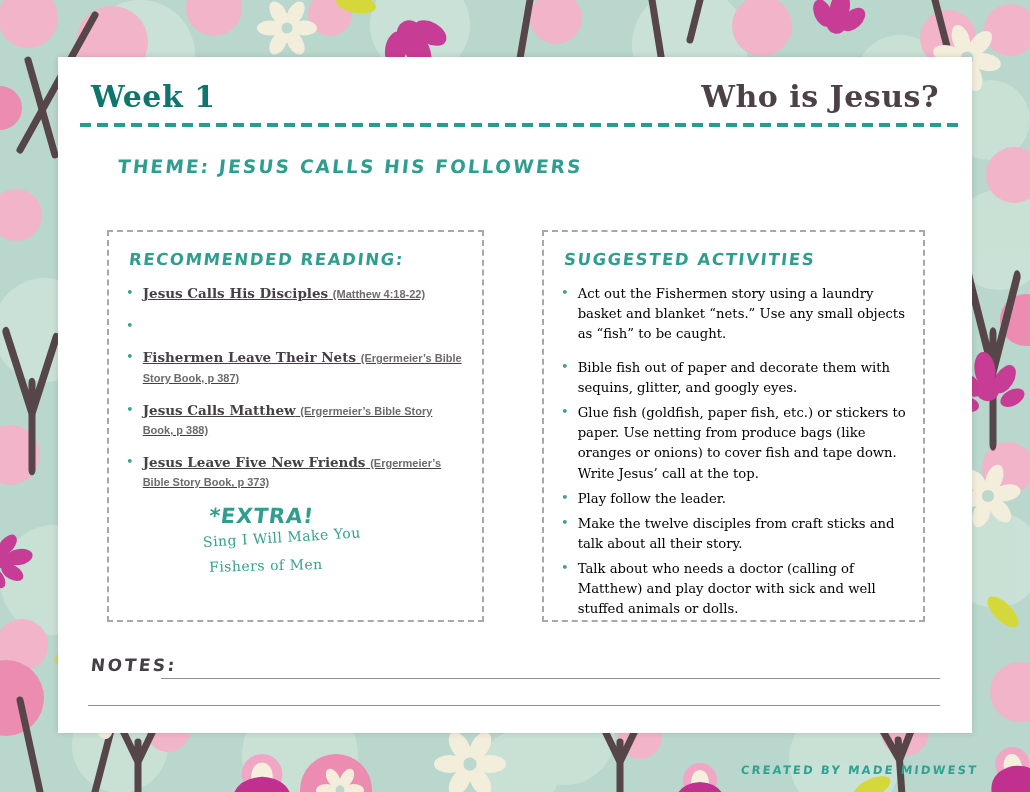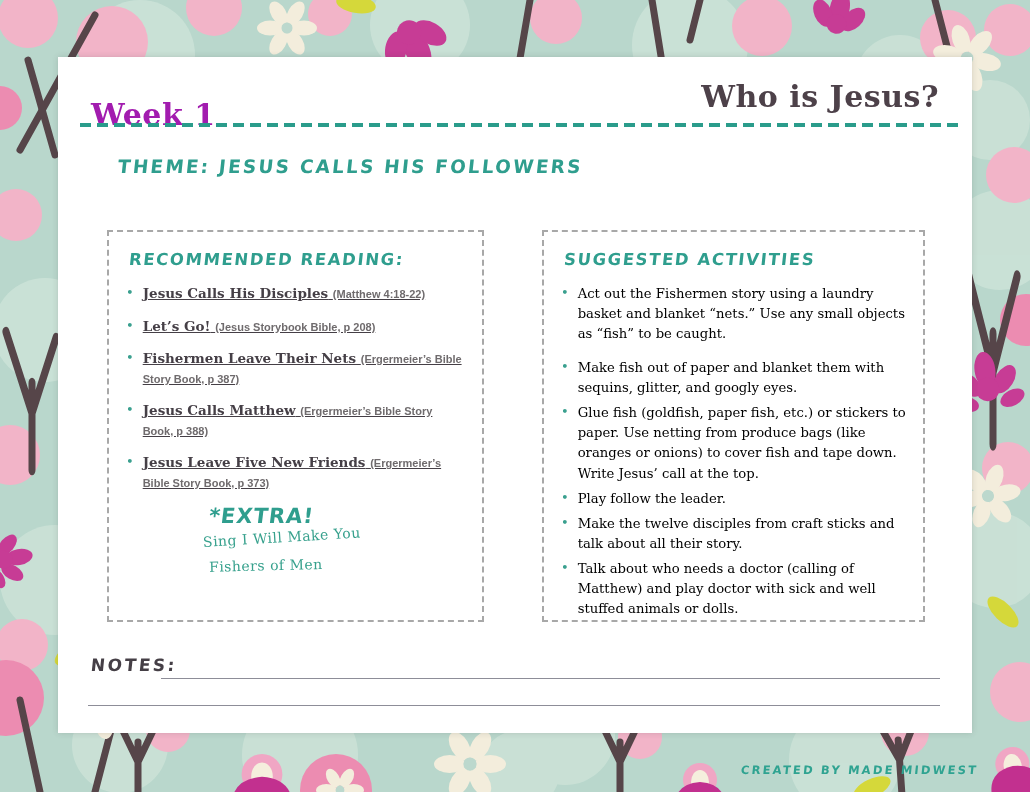--- a/index.html
+++ b/index.html
@@ -8,21 +8,21 @@
     background:#b9d7cc;
     font-family:"DejaVu Serif", serif;
   }
   #bg{position:absolute;left:0;top:0;width:1030px;height:792px;}
   .card{
     position:absolute;left:58px;top:57px;width:914px;height:676px;
     background:#ffffff;box-shadow:0 0 6px rgba(60,60,60,.18);
   }
   .week{
     position:absolute;left:33px;top:22px;
-    font:700 30px "DejaVu Serif", serif;color:#a21caf;letter-spacing:.5px;margin-top:18px;
+    font:700 30px "DejaVu Serif", serif;color:#0f766e;letter-spacing:.5px;
   }
   .title{
     position:absolute;right:33px;top:22px;
     font:700 30px "DejaVu Serif", serif;color:#4d4149;letter-spacing:.5px;text-align:right;
   }
   .rule{
     position:absolute;left:22px;top:66px;width:880px;height:3.5px;
     background:repeating-linear-gradient(90deg,#2a9c8b 0 11px,transparent 11px 17px);
   }
   .hand{
@@ -214,21 +214,20 @@
 
   <div class="dbox box-reading">
     <div class="boxhead">RECOMMENDED READING:</div>
     <ul class="blist">
       <li>
         <span class="dot">•</span>
         <span class="rtitle"><span>Jesus Calls His Disciples</span> <span class="rsrc">(Matthew 4:18-22)</span></span>
       </li>
       <li>
         <span class="dot">•</span>
-        <span class="rtitle"><span>Let’s Go!</span> <span class="rsrc">(Jesus Storybook Bible, p 208)</span></span>
       </li>
       <li>
         <span class="dot">•</span>
         <span class="rtitle"><span>Fishermen Leave Their Nets</span> <span class="rsrc">(Ergermeier’s Bible Story Book, p 387)</span></span>
       </li>
       <li>
         <span class="dot">•</span>
         <span class="rtitle"><span>Jesus Calls Matthew</span> <span class="rsrc">(Ergermeier’s Bible Story Book, p 388)</span></span>
       </li>
       <li>
@@ -245,21 +244,21 @@
 
   <div class="dbox box-activities">
     <div class="boxhead">SUGGESTED ACTIVITIES</div>
     <ul class="blist alist">
       <li>
         <span class="dot">•</span>
         <span class="abody">Act out the Fishermen story using a laundry basket and blanket “nets.” Use any small objects as “fish” to be caught.</span>
       </li>
       <li>
         <span class="dot">•</span>
-        <span class="abody">Make fish out of paper and blanket them with sequins, glitter, and googly eyes.</span>
+        <span class="abody">Bible fish out of paper and decorate them with sequins, glitter, and googly eyes.</span>
       </li>
       <li>
         <span class="dot">•</span>
         <span class="abody">Glue fish (goldfish, paper fish, etc.) or stickers to paper. Use netting from produce bags (like oranges or onions) to cover fish and tape down. Write Jesus’ call at the top.</span>
       </li>
       <li>
         <span class="dot">•</span>
         <span class="abody">Play follow the leader.</span>
       </li>
       <li>

